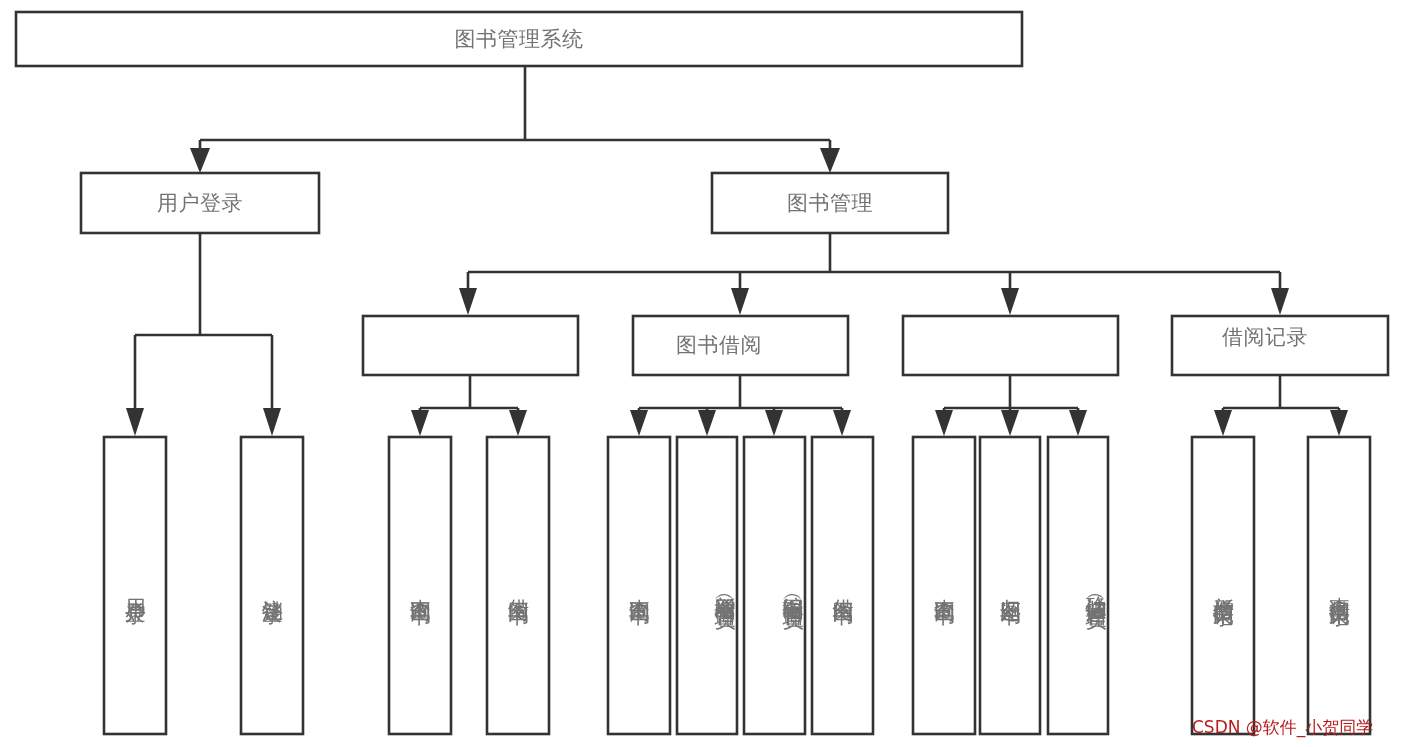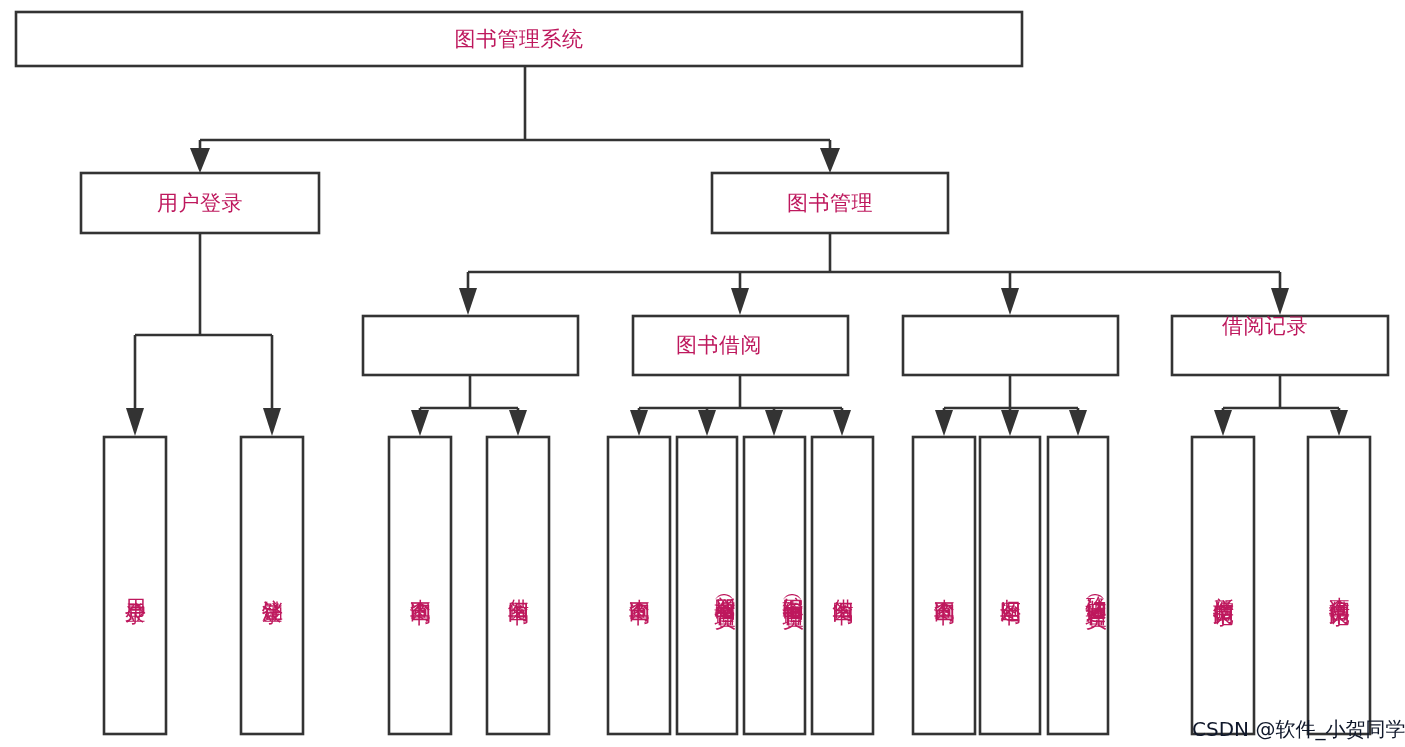--- a/index.html
+++ b/index.html
@@ -39,21 +39,21 @@
   }
   .arrow-head {
     fill: #333333;
     stroke: none;
   }
   .node-label {
     position: absolute;
     display: flex;
     align-items: center;
     justify-content: center;
-    color: #be185d;
+    color: #737373;
     text-align: center;
     box-sizing: border-box;
     pointer-events: none;
     user-select: none;
   }
   .node-label.horiz {
     font-size: 21px;
     line-height: 1.15;
     letter-spacing: 0.5px;
   }
@@ -65,22 +65,22 @@
     letter-spacing: 2px;
     align-items: flex-start;
     padding-top: 4px;
   }
   .node-label.vert.centered {
     align-items: center;
     padding-top: 0;
   }
   .watermark {
     position: absolute;
-    font-size: 20px;
-    color: #0f172a;
+    font-size: 17px;
+    color: #b91c1c;
     white-space: nowrap;
     user-select: none;
     font-family: "DejaVu Sans", "Liberation Sans", sans-serif;
   }
 </style>
 </head>
 <body>
 
 <div id="diagram-root">
 
@@ -195,21 +195,21 @@
   <div class="node-label horiz" style="left:16px; top:12px; width:1006px; height:54px;">图书管理系统</div>
 
   <div class="node-label horiz" style="left:81px; top:173px; width:238px; height:60px;">用户登录</div>
 
   <div class="node-label horiz" style="left:712px; top:173px; width:236px; height:60px;">图书管理</div>
 
 
   <div class="node-label horiz" style="left:633px; top:316px; width:172px; height:59px;">图书借阅</div>
 
 
-  <div class="node-label horiz" style="left:1172px; top:297px; width:186px; height:59px;">借阅记录</div>
+  <div class="node-label horiz" style="left:1172px; top:308px; width:186px; height:59px;">借阅记录</div>
 
   <div class="node-label vert centered" style="left:104px; top:437px; width:62px; height:297px;">用户登录</div>
 
   <div class="node-label vert centered" style="left:241px; top:437px; width:62px; height:297px;">注销登录</div>
 
   <div class="node-label vert centered" style="left:389px; top:437px; width:62px; height:297px;">查询图书</div>
 
   <div class="node-label vert centered" style="left:487px; top:437px; width:62px; height:297px;">借阅图书</div>
 
   <div class="node-label vert centered" style="left:608px; top:437px; width:62px; height:297px;">查询图书</div>

